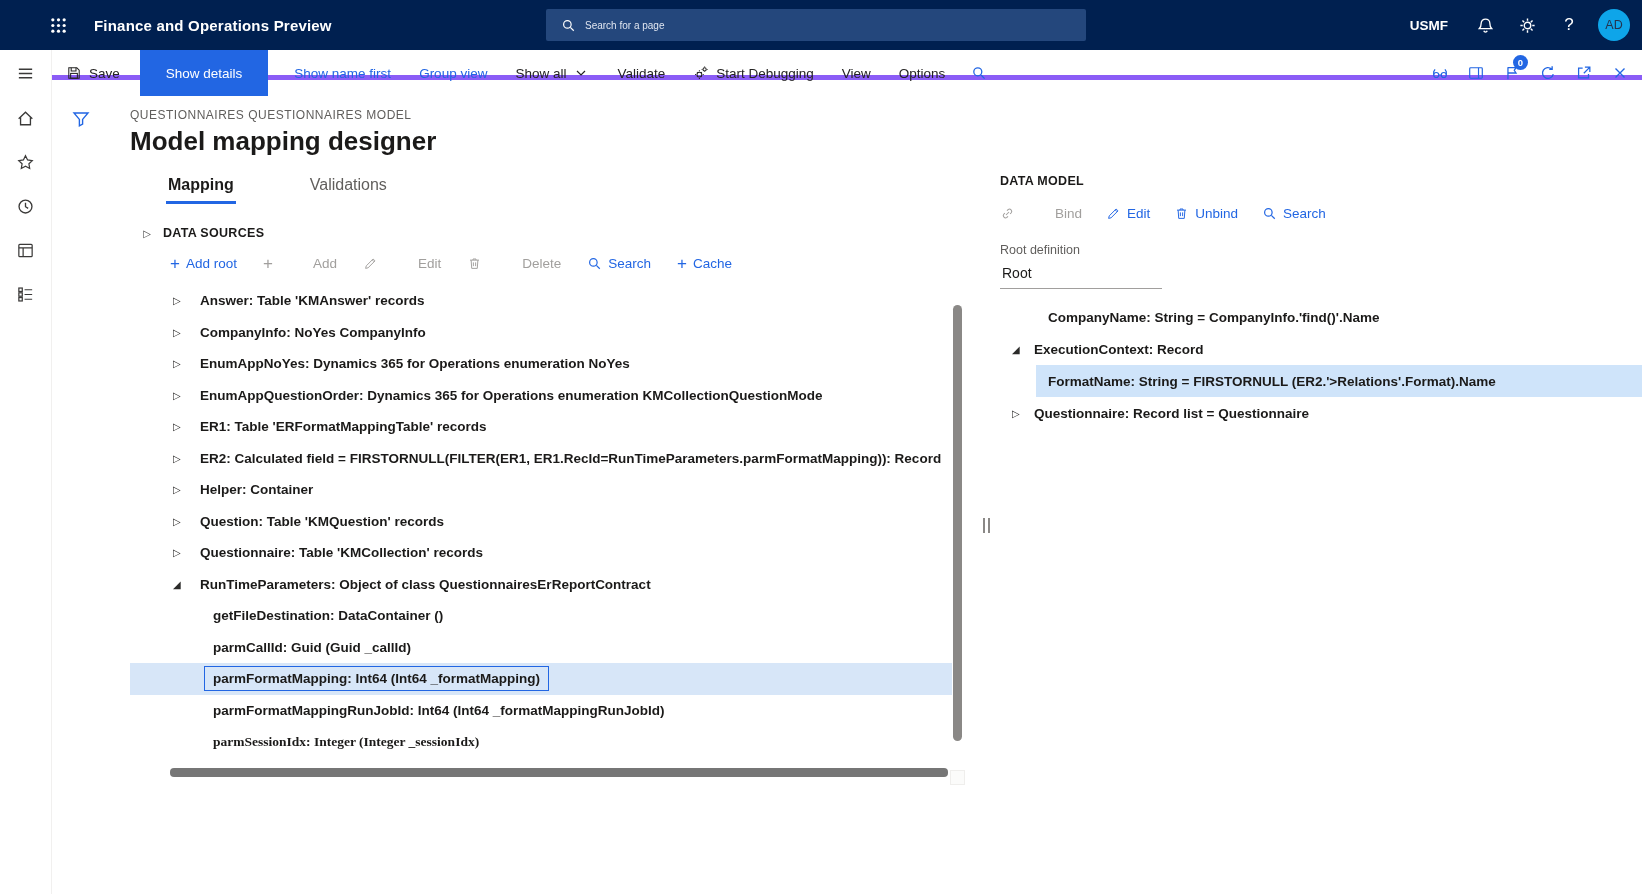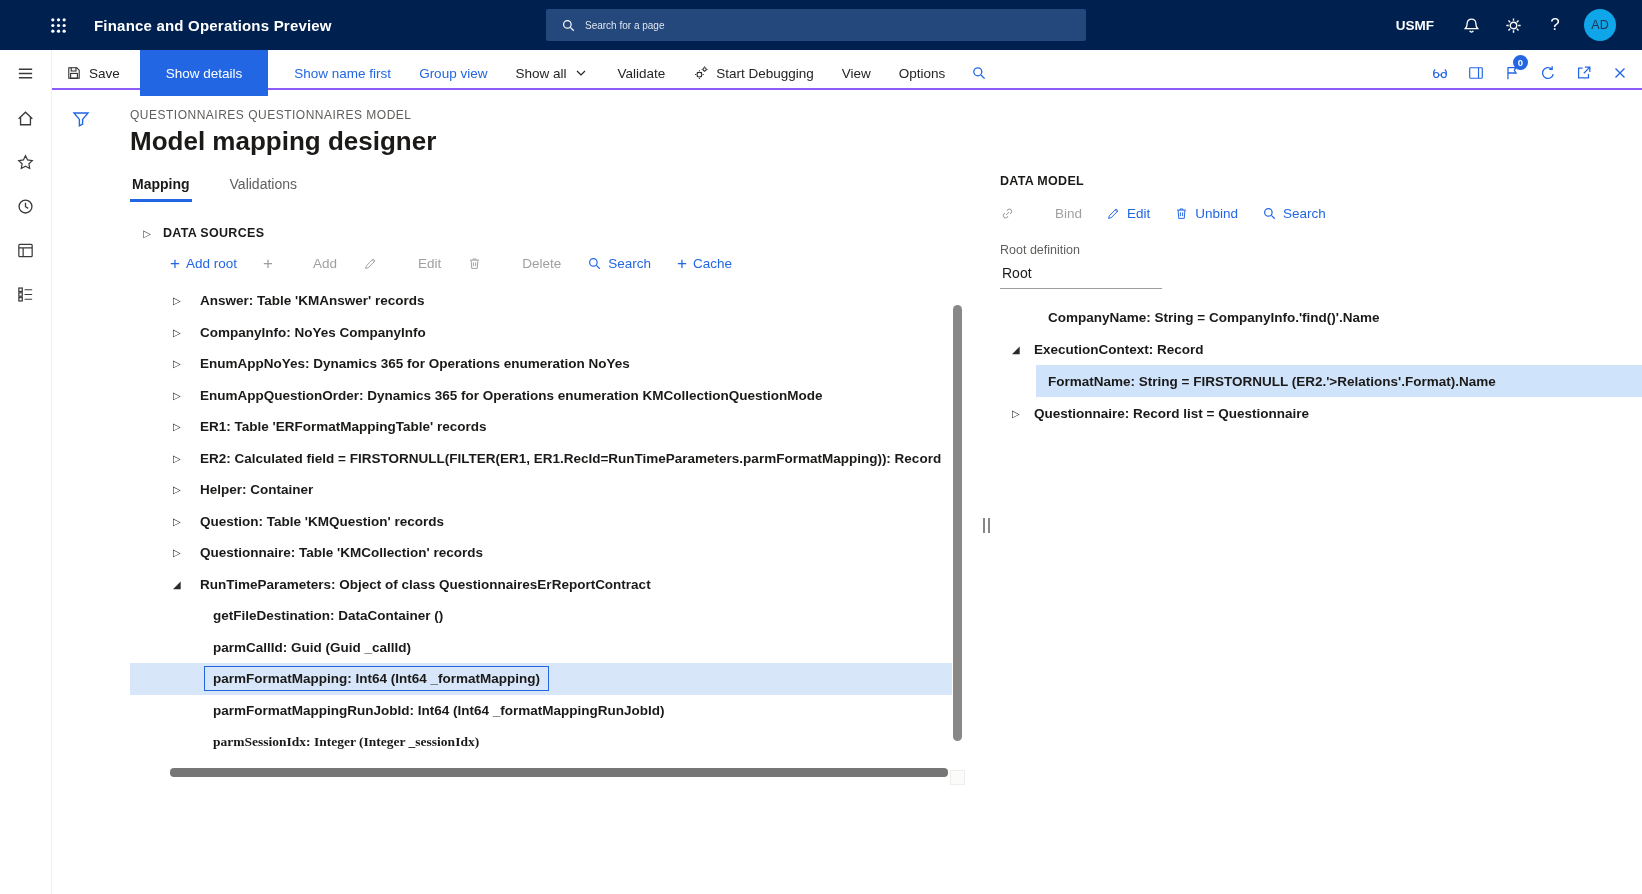--- a/index.html
+++ b/index.html
@@ -16,31 +16,31 @@
   .topbar { position:absolute; top:0; left:0; width:1642px; height:50px;
     background:var(--topbar-bg,#002050); display:flex; align-items:center; color:#fff; z-index:20;padding-left:32px; }
   .waffle { width:52px; height:50px; display:flex; align-items:center; justify-content:center; }
   .waffle .icon { width:17px; height:17px; color:#fff; }
   .app-title { font-size:15px; font-weight:700; margin-left:10px; letter-spacing:.2px; }
   .top-search { position:absolute; left:546px; top:9px; width:540px; height:32px;
     background:var(--search-bg,#24477C); display:flex; align-items:center; padding:0 10px; border-radius:2px; }
   .top-search .icon { width:15px; height:15px; margin:0 9px 0 5px; color:#fff; }
   .top-search input { flex:1; background:transparent; border:none; outline:none; color:#fff; font-size:10px; font-family:inherit; }
   .top-search input::placeholder { color:#dfe5f0; opacity:1; }
-  .top-right { position:absolute; right:18px; top:0; height:50px; display:flex; align-items:center; }
+  .top-right { position:absolute; right:4px; top:0; height:50px; display:flex; align-items:center; }
   .company { font-size:13.5px; font-weight:600; padding:0 16px; height:50px; color:#fff; }
   .tbtn { width:42px; height:50px; display:flex; align-items:center; justify-content:center; color:#fff; }
   .tbtn .icon { width:19px; height:19px; }
   .help-glyph span { font-size:17px; }
   .avatar { width:32px; height:32px; border-radius:50%; background:#0ea5e9; color:#24344f;
     font-size:12.5px; font-weight:400; display:flex; align-items:center; justify-content:center; margin:0 8px; }
 
   
-  .cmdbar { position:absolute; top:50px; left:52px; width:1590px; height:40px; background:#fff;
-    border-bottom:2px solid #8b5cf6; }
+  .cmdbar { position:absolute; top:50px; left:52px; width:1590px; height:30px; background:#fff;
+    border-bottom:5px solid #8b5cf6; }
   .cmd-left { position:absolute; left:0; top:0; height:46px; display:flex; align-items:stretch; }
   .cmd-item { display:flex; align-items:center; gap:7px; font-size:13.5px; color:#252423;
     padding:0 14px; white-space:nowrap; height:46px; }
   .cmd-item .icon { width:16px; height:16px; }
   .cmd-item.link { color:var(--accent,#2266E3); }
   .cmd-item.primary { background:var(--accent,#2266E3); color:#fff; padding:0 26px; margin:0 12px 0 6px; }
   .cmd-item.icon-only { padding:0 12px; color:var(--accent,#2266E3); }
   .cmd-right { position:absolute; right:4px; top:0; height:46px; display:flex; align-items:center; }
   .cmd-ricon { position:relative; width:36px; height:46px; display:flex; align-items:center;
     justify-content:center; color:var(--accent,#2266E3); }
@@ -57,21 +57,21 @@
   .side-btn .icon { width:19px; height:19px; }
 
   
   .content { position:absolute; top:96px; left:52px; width:1590px; height:798px; background:#fff; }
   .filter-btn { position:absolute; left:14px; top:8px; width:30px; height:30px; color:var(--accent,#2266E3);
     display:flex; align-items:center; justify-content:center; }
   .filter-btn .icon { width:20px; height:20px; }
   .page-caption { position:absolute; left:78px; top:12px; font-size:12px; color:#605e5c; letter-spacing:.5px; }
   .page-title { position:absolute; left:78px; top:30px; font-size:26px; font-weight:700; color:#1b1a19; }
   .tabs { position:absolute; left:78px; top:80px; display:flex; gap:36px; }
-  .tab { font-size:14px; color:#605e5c; padding:0 2px 7px 2px; border-bottom:3px solid transparent; }
+  .tab { font-size:16px; color:#605e5c; padding:0 2px 7px 2px; border-bottom:3px solid transparent;margin-left:36px; }
   .tab.active { color:#1b1a19; font-weight:600; border-bottom-color:var(--accent,#2266E3); }
 
   .sec-title { font-size:12.5px; font-weight:700; letter-spacing:.3px; color:#1b1a19; }
   .sec-header { display:flex; align-items:center; gap:9px; padding-left:10px; }
   .sec-caret { width:14px; font-size:10px; color:#444; padding:0; }
 
   .tb { display:flex; align-items:center; gap:26px; margin:16px 0 0 40px; }
   .tb-item { display:flex; align-items:center; gap:6px; font-size:13.5px; color:var(--accent,#2266E3); padding:0; }
   .tb-item.disabled { color:var(--disabled,#A19F9D); cursor:default;gap:40px; }
   .tb-item .icon { width:15px; height:15px; }

